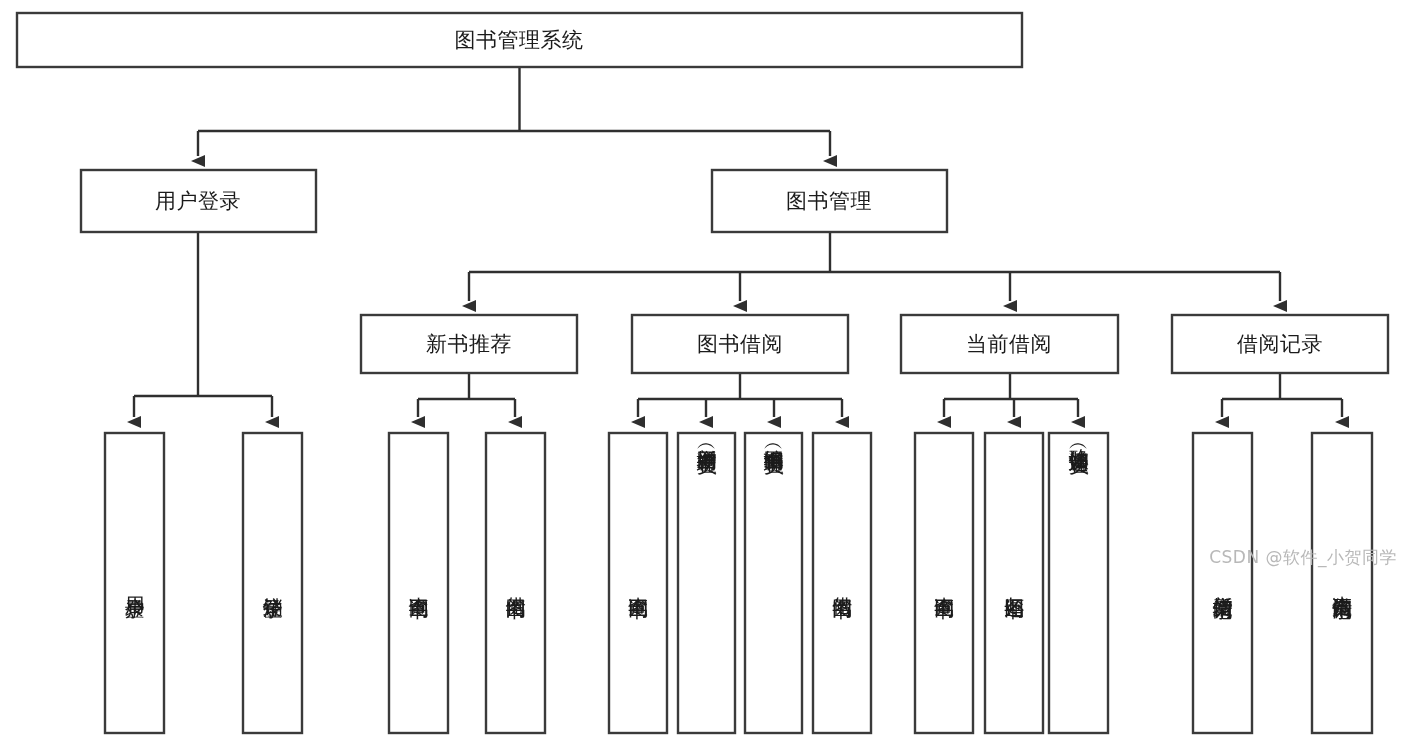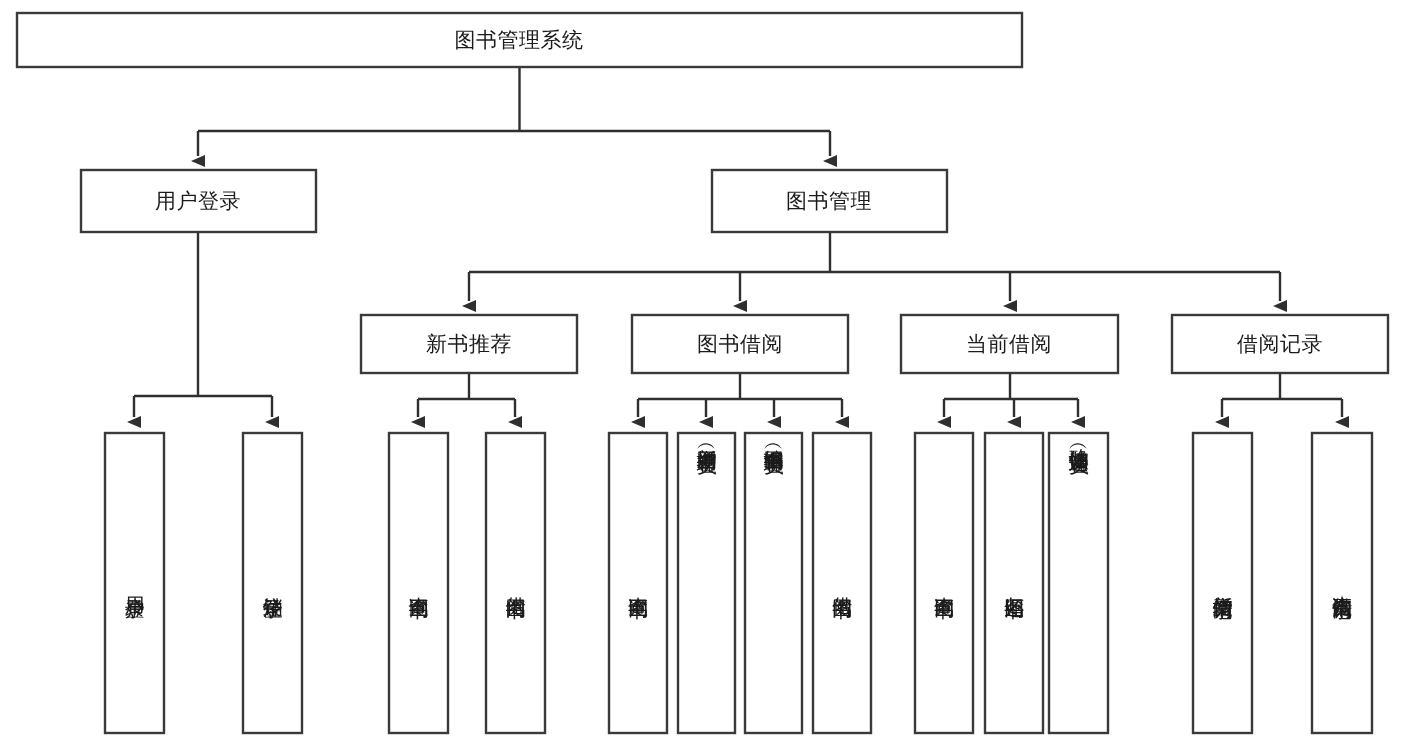--- a/index.html
+++ b/index.html
@@ -245,14 +245,15 @@
     <span class="leaf-label">确认归还（管理员）</span>
   </div>
 
   <div class="leaf-label-wrap" style="left:1193px; top:433px; width:59px; height:300px;">
     <span class="leaf-label">新增借阅记录</span>
   </div>
   <div class="leaf-label-wrap" style="left:1312px; top:433px; width:60px; height:300px;">
     <span class="leaf-label">查询借阅记录</span>
   </div>
 
+  <div class="watermark">CSDN @软件_小贺同学</div>
 
 </div>
 
 </body></html>

